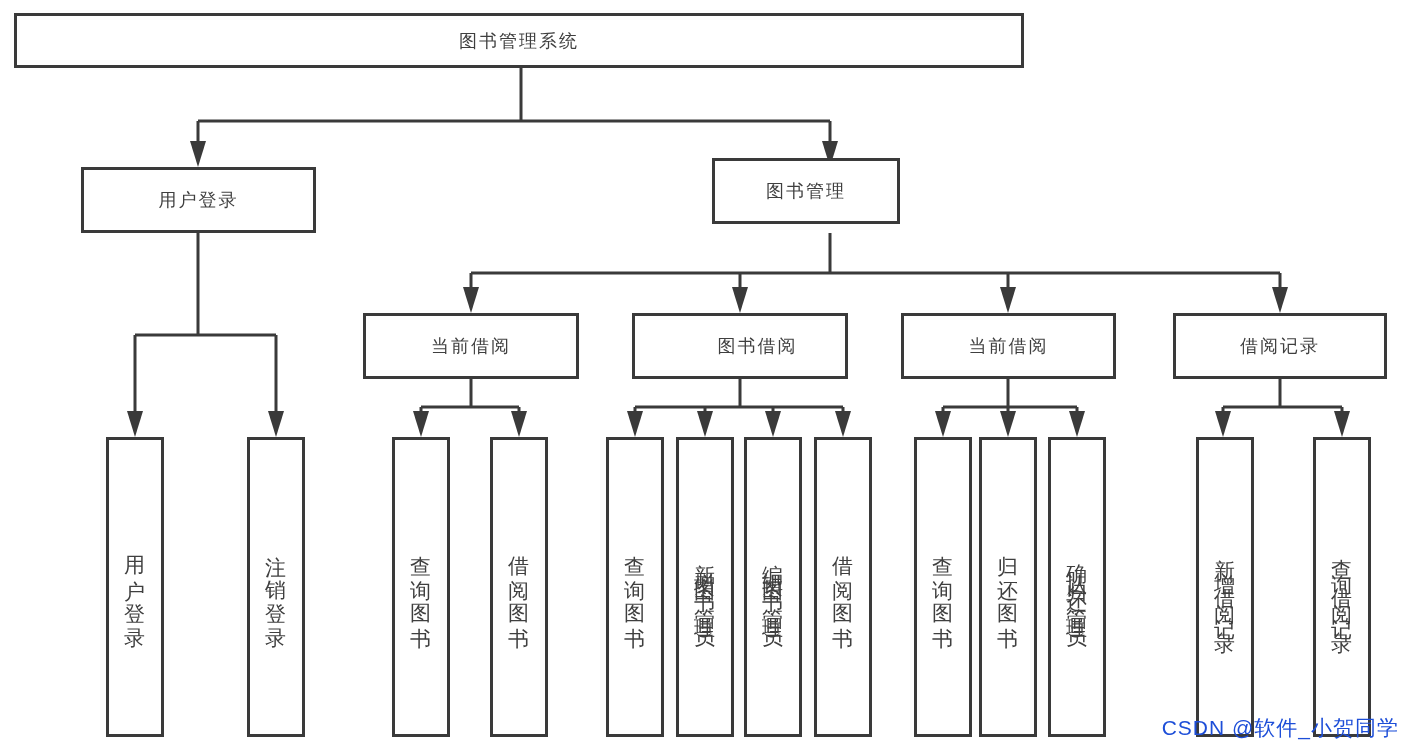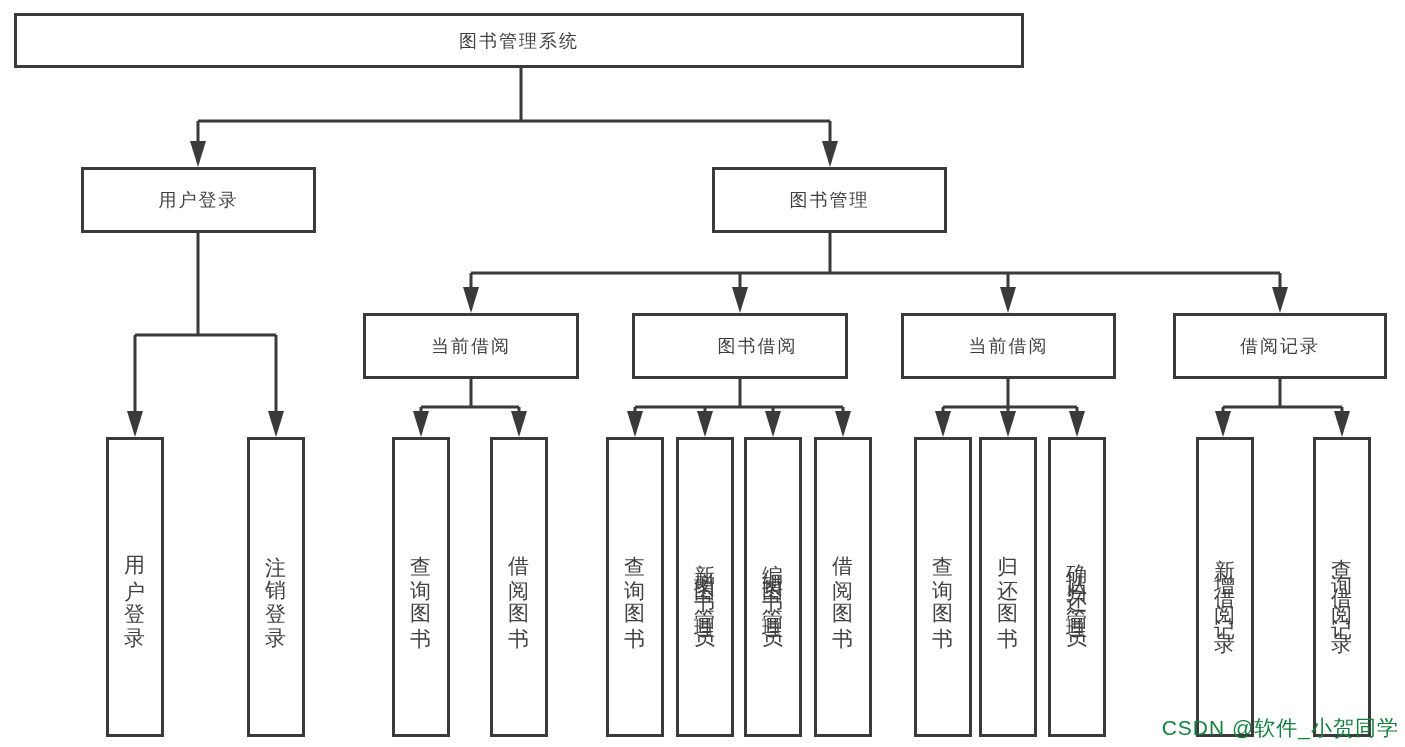--- a/index.html
+++ b/index.html
@@ -31,21 +31,21 @@
     justify-content: center;
     color: #3f3f3f;
   }
   .h-node {
     font-size: 18px;
     letter-spacing: 2px;
     white-space: nowrap;
   }
   .root-node  { left: 14px;   top: 13px;  width: 1010px; height: 55px; }
   .n-user-login { left: 81px;  top: 167px; width: 235px; height: 66px; }
-  .n-book-mgmt  { left: 712px; top: 167px; width: 235px; height: 66px; }
+  .n-book-mgmt  { left: 712px; top: 158px; width: 188px; height: 66px; }
   .n-new-book   { left: 363px; top: 313px; width: 216px; height: 66px; }
   .n-book-borrow{ left: 632px; top: 313px; width: 216px; height: 66px; padding-left: 35px; }
   .n-cur-borrow { left: 901px; top: 313px; width: 215px; height: 66px; }
   .n-borrow-rec { left: 1173px;top: 313px; width: 214px; height: 66px; }
 
   .leaf {
     top: 437px;
     width: 58px;
     height: 300px;
     writing-mode: vertical-rl;
@@ -69,21 +69,21 @@
   .l-cb-return  { left: 979px; }
   .l-cb-confirm { left: 1048px; }
   .l-br-add     { left: 1196px; }
   .l-br-query   { left: 1313px; }
 
   .watermark {
     position: absolute;
     right: 6px;
     bottom: 5px;
     font-size: 21px;
-    color: #15803d;
+    color: #1d4ed8;
     letter-spacing: 1px;
     white-space: nowrap;
   }
 </style>
 </head>
 <body>
 
 <div class="canvas">
 
   <svg class="connector-layer" viewBox="0 0 1405 747" xmlns="http://www.w3.org/2000/svg">

